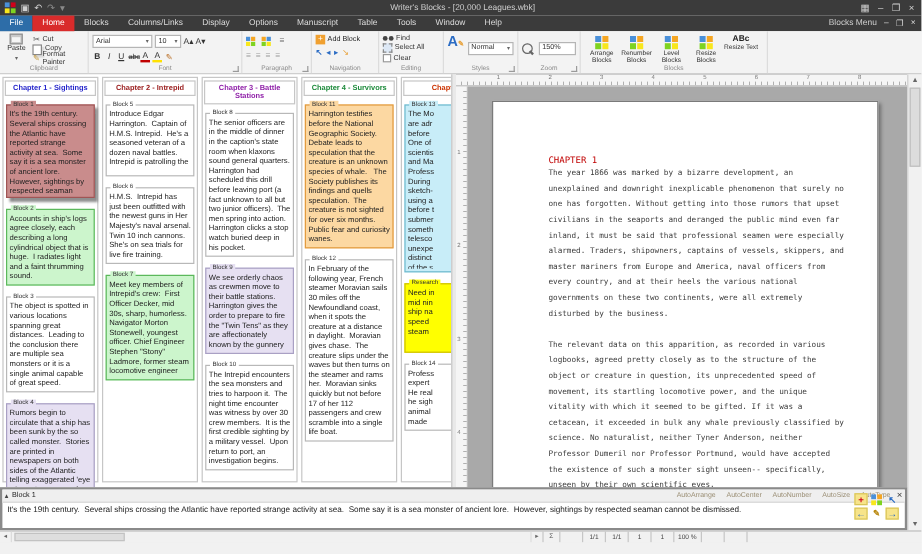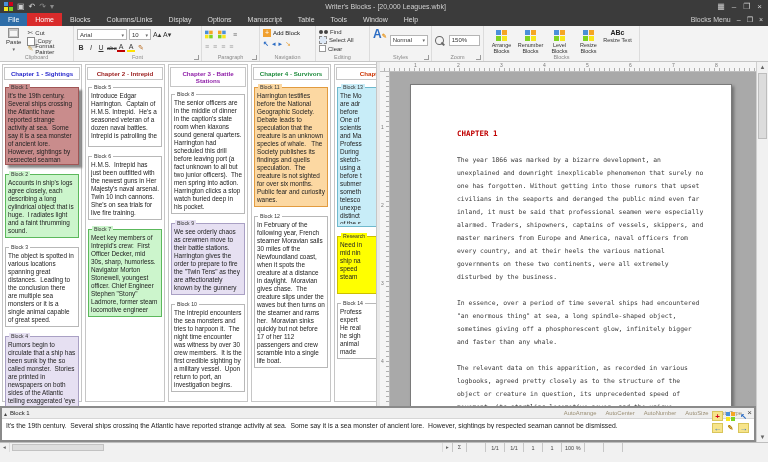--- a/index.html
+++ b/index.html
@@ -65,21 +65,21 @@
   .h-ruler{height:10px;background:#f5f5f5;border-bottom:1px solid #bdbdbd;position:relative;
            background-image:repeating-linear-gradient(to right,transparent 0 4px,#b0b0b0 4px 5px);
            background-size:100% 3px;background-position:0 100%;background-repeat:no-repeat;box-sizing:border-box;}
   .h-ruler span{position:absolute;top:0;font-size:5px;color:#777;}
   .v-ruler{position:absolute;left:0;top:10px;bottom:0;width:10px;background:#f5f5f5;border-right:1px solid #bdbdbd;
            background-image:repeating-linear-gradient(to bottom,transparent 0 4px,#b0b0b0 4px 5px);
            background-size:3px 100%;background-position:100% 0;background-repeat:no-repeat;box-sizing:border-box;}
   .v-ruler span{position:absolute;left:1px;font-size:5px;color:#777;}
   .page{position:absolute;left:30px;top:22px;width:322px;height:330px;background:#fff;border:1px solid #7a7a7a;
         box-shadow:2px 2px 3px rgba(0,0,0,.35);padding:44px 26px 0 46px;box-sizing:border-box;overflow:hidden;}
-  .ms-heading{font-family:"DejaVu Sans Mono",monospace;font-weight:bold;font-size:7.5px;margin-bottom:16px;}
+  .ms-heading{font-family:"DejaVu Sans Mono",monospace;font-weight:normal;font-size:7.5px;margin-bottom:0;}
   .ms-p{font-family:"DejaVu Sans Mono",monospace;font-size:6.4px;line-height:13px;color:#3c3c3c;margin:0 0 13px;}
   .vsb{position:absolute;left:756px;top:62px;width:12px;height:380px;background:#f1f1f1;border-left:1px solid #cfcfcf;box-sizing:border-box;}
   .vsb .arr{height:10px;line-height:10px;text-align:center;font-size:6px;color:#666;}
   .vsb .thumb{margin:1px;height:64px;background:#dcdcdc;border:1px solid #bdbdbd;}
   .vsb .arr.down{position:absolute;bottom:0;left:0;right:0;}
   
   .beditor{position:absolute;left:0;top:406px;width:756px;height:36px;background:#fff;border:2px solid #8a8a8a;box-sizing:border-box;}
   .be-head{height:10px;background:#efefef;border-bottom:1px solid #d6d6d6;display:flex;align-items:center;gap:3px;padding:0 12px 0 2px;}
   .be-collapse{font-size:6px;color:#444;}
   .be-title{font-size:6px;color:#222;}
@@ -451,21 +451,20 @@
     <div class="v-ruler" id="v-ruler">
         <span style="top: 52px;">1</span>
         <span style="top: 130px;">2</span>
         <span style="top: 208px;">3</span>
         <span style="top: 286px;">4</span>
       </div>
     <div class="page">
       <div class="ms-heading" style="color: rgb(192, 0, 0);">CHAPTER 1</div>
       <div id="ms-paragraphs">
           <p class="ms-p">The year 1866 was marked by a bizarre development, an unexplained and downright inexplicable phenomenon that surely no one has forgotten. Without getting into those rumors that upset civilians in the seaports and deranged the public mind even far inland, it must be said that professional seamen were especially alarmed. Traders, shipowners, captains of vessels, skippers, and master mariners from Europe and America, naval officers from every country, and at their heels the various national governments on these two continents, were all extremely disturbed by the business.</p>
-          <p class="ms-p">In essence, over a period of time several ships had encountered "an enormous thing" at sea, a long spindle-shaped object, sometimes giving off a phosphorescent glow, infinitely bigger and faster than any whale.</p>
           <p class="ms-p">The relevant data on this apparition, as recorded in various logbooks, agreed pretty closely as to the structure of the object or creature in question, its unprecedented speed of movement, its startling locomotive power, and the unique vitality with which it seemed to be gifted. If it was a cetacean, it exceeded in bulk any whale previously classified by science. No naturalist, neither Tyner Anderson, neither Professor Dumeril nor Professor Portmund, would have accepted the existence of such a monster sight unseen-- specifically, unseen by their own scientific eyes.</p>
         </div>
     </div>
   </div>
   <div class="vsb">
     <div class="arr">▲</div>
     <div class="thumb"></div>
     <div class="arr down">▼</div>
   </div>
 

